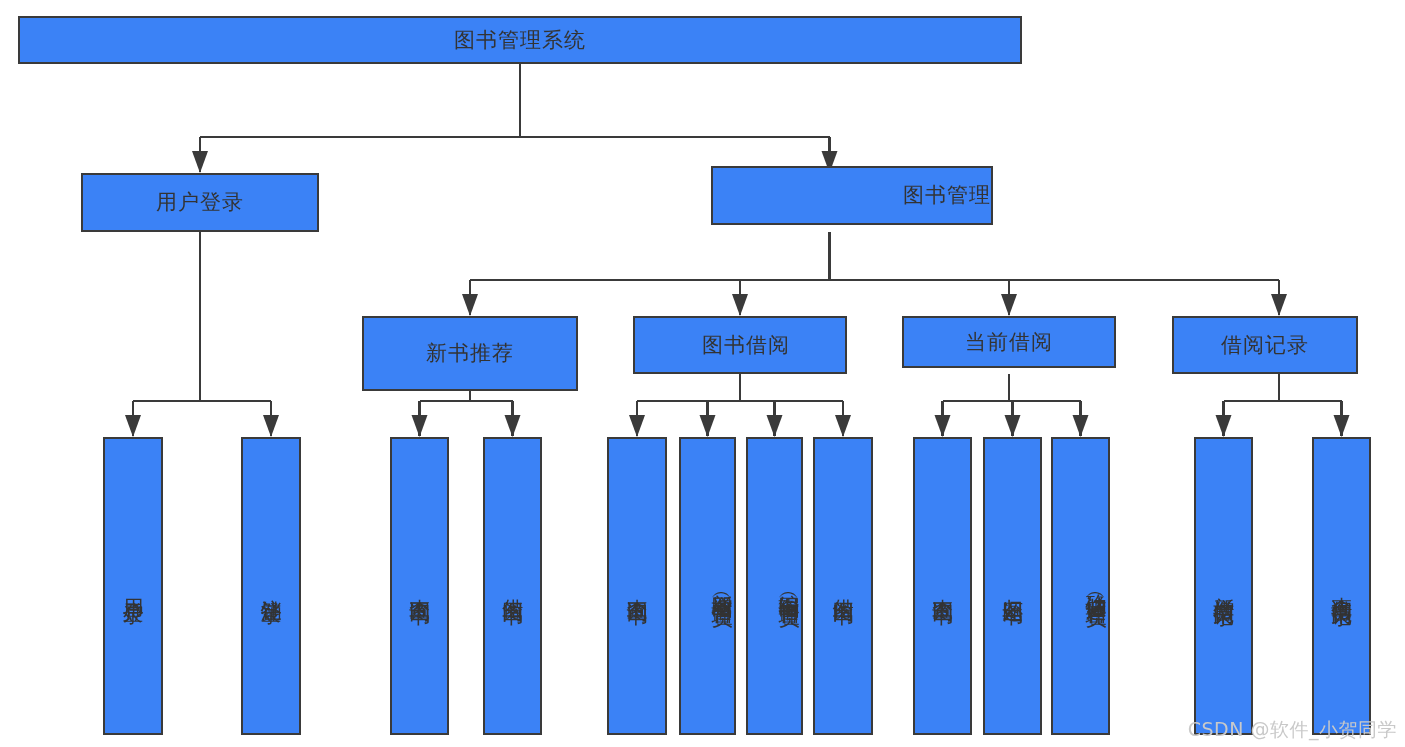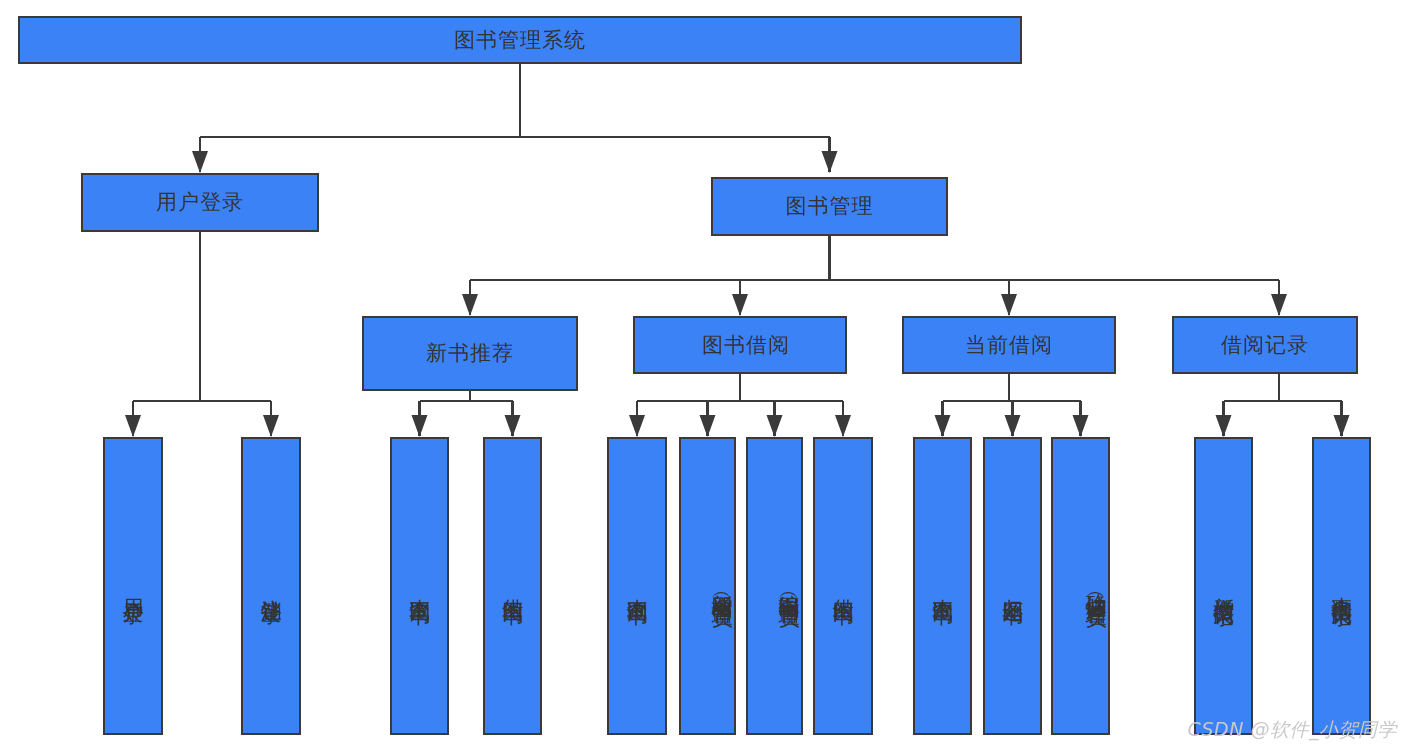--- a/index.html
+++ b/index.html
@@ -53,21 +53,20 @@
     white-space: nowrap;
   }
   #watermark {
     position: absolute;
     right: 8px;
     bottom: 4px;
     font-size: 19px;
     color: #c9c9c9;
     letter-spacing: 0.5px;
     white-space: nowrap;
-    font-style: italic;
   }
 </style>
 </head>
 <body>
 
 <div id="canvas">
   <svg id="edges" viewBox="0 0 1405 747">
       <line x1="520" y1="64" x2="520" y2="137" stroke="#3a3a3a" stroke-width="2.5" shape-rendering="crispEdges"></line>
       <line x1="200" y1="137" x2="829.5" y2="137" stroke="#3a3a3a" stroke-width="2.5" shape-rendering="crispEdges"></line>
       <line x1="200" y1="137" x2="200" y2="172" stroke="#3a3a3a" stroke-width="2.5" shape-rendering="crispEdges"></line>
@@ -121,30 +120,30 @@
       <line x1="1341.5" y1="401" x2="1341.5" y2="436" stroke="#3a3a3a" stroke-width="2.5" shape-rendering="crispEdges"></line>
       <polygon points="1333.5,415 1349.5,415 1341.5,437" fill="#3a3a3a"></polygon>
     </svg>
   <div id="nodes">
       <div class="node h" style="left: 18px; top: 16px; width: 1004px; height: 48px;">
         <span class="node-label">图书管理系统</span>
       </div>
       <div class="node h" style="left: 81px; top: 173px; width: 238px; height: 59px;">
         <span class="node-label">用户登录</span>
       </div>
-      <div class="node h" style="left: 711px; top: 177px; width: 237px; height: 59px;">
+      <div class="node h" style="left: 711px; top: 166px; width: 282px; height: 59px; justify-content: flex-end;">
         <span class="node-label">图书管理</span>
       </div>
       <div class="node h" style="left: 362px; top: 316px; width: 216px; height: 75px;">
         <span class="node-label">新书推荐</span>
       </div>
       <div class="node h" style="left: 633px; top: 316px; width: 214px; height: 58px; padding-left: 12px;">
         <span class="node-label">图书借阅</span>
       </div>
-      <div class="node h" style="left: 902px; top: 316px; width: 214px; height: 58px;">
+      <div class="node h" style="left: 902px; top: 316px; width: 214px; height: 52px;">
         <span class="node-label">当前借阅</span>
       </div>
       <div class="node h" style="left: 1172px; top: 316px; width: 186px; height: 58px;">
         <span class="node-label">借阅记录</span>
       </div>
       <div class="node v" style="left: 103px; top: 437px; width: 60px; height: 298px;">
         <span class="node-label">用户登录</span>
       </div>
       <div class="node v" style="left: 241px; top: 437px; width: 60px; height: 298px;">
         <span class="node-label">注销登录</span>

